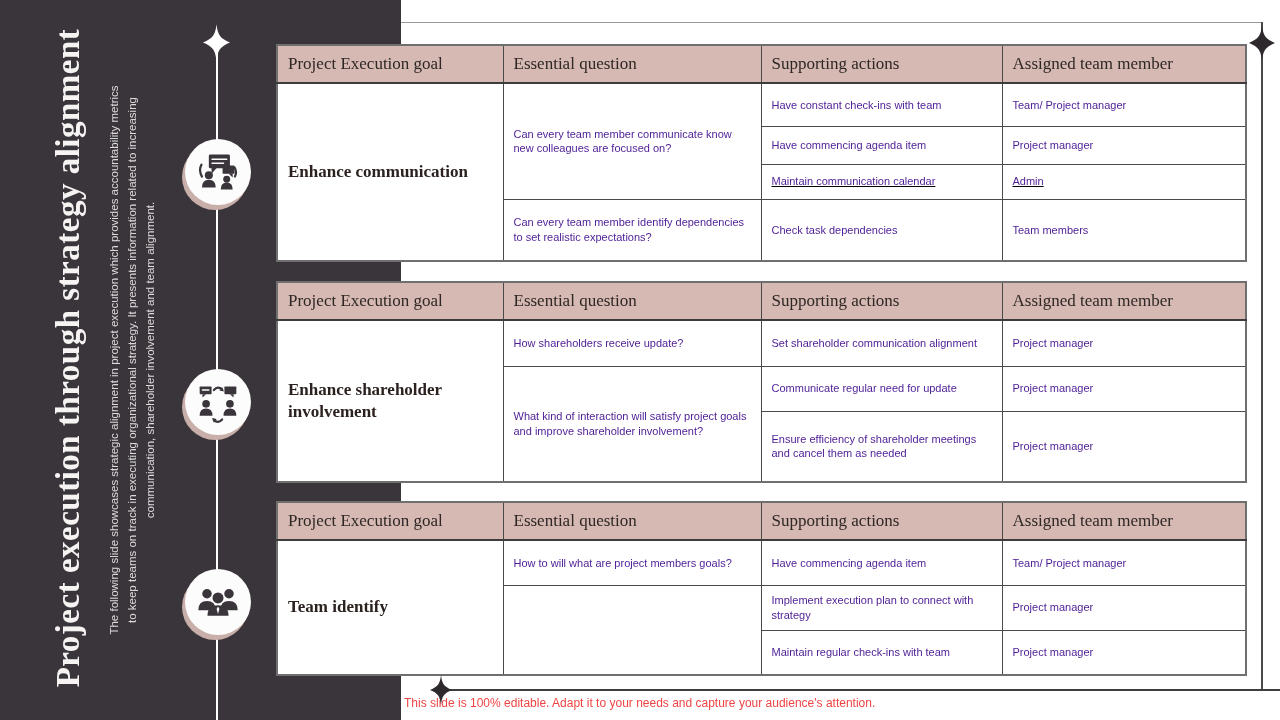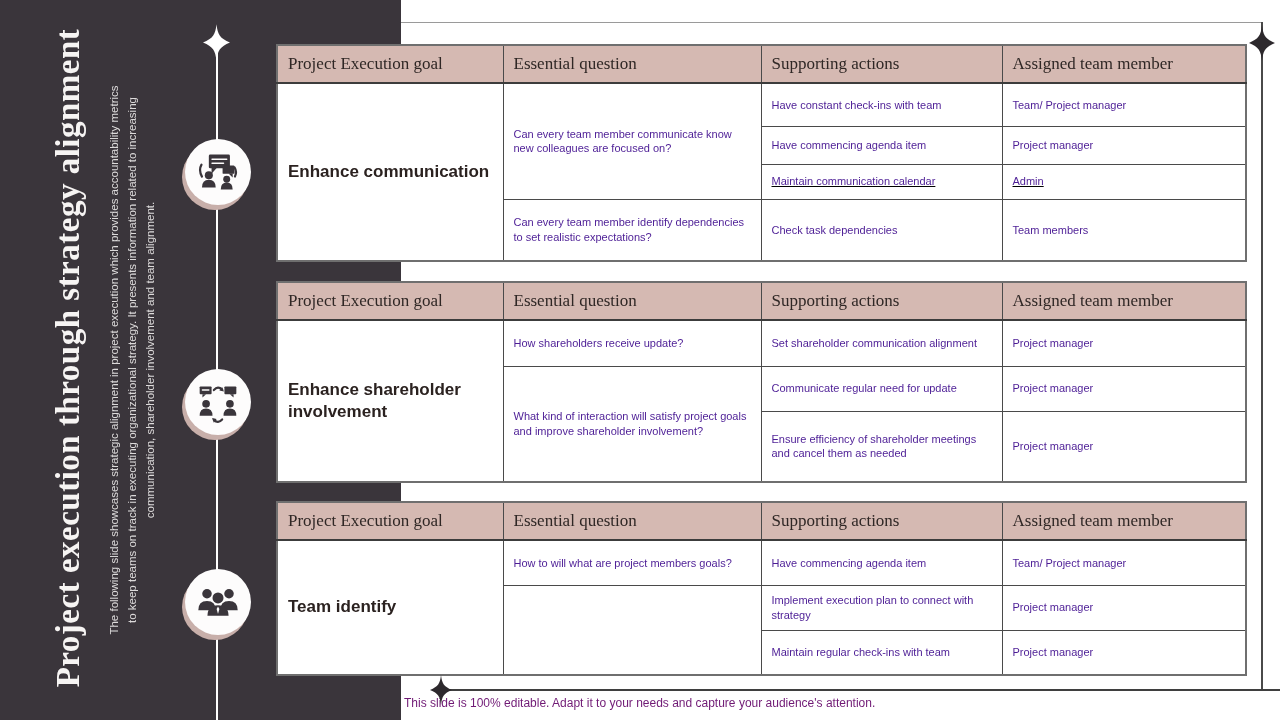--- a/index.html
+++ b/index.html
@@ -52,25 +52,25 @@
   th{
     background:#d5b9b2;font-family:"Liberation Serif","DejaVu Serif",serif;
     font-weight:normal;font-size:17px;color:#2f2725;text-align:left;
     padding:3px 10px;border:1px solid #4a4a4a;border-bottom:2px solid #3c3c3c;height:30px;
   }
   td{
     border:1px solid #4a4a4a;font-size:11px;line-height:1.3;color:#4c1d95;
     padding:4px 10px;vertical-align:middle;text-align:left;background:#fff;
   }
   .goal-cell{
-    font-family:Liberation Sans, sans-serif;font-weight:bold;
+    font-family:Liberation Serif, serif;font-weight:bold;
     font-size:17px;line-height:1.3;color:#2b2220;
   }
   
-  .footer-note{position:absolute;left:404px;top:696px;font-size:12px;color:#701a75;z-index:2;}
+  .footer-note{position:absolute;left:404px;top:696px;font-size:12px;color:#ef4444;z-index:2;}
 </style>
 </head>
 <body>
 
 <div class="slide">
 
   <div class="sidebar"></div>
 
   <div class="frame-top"></div>
   <div class="frame-right"></div>

